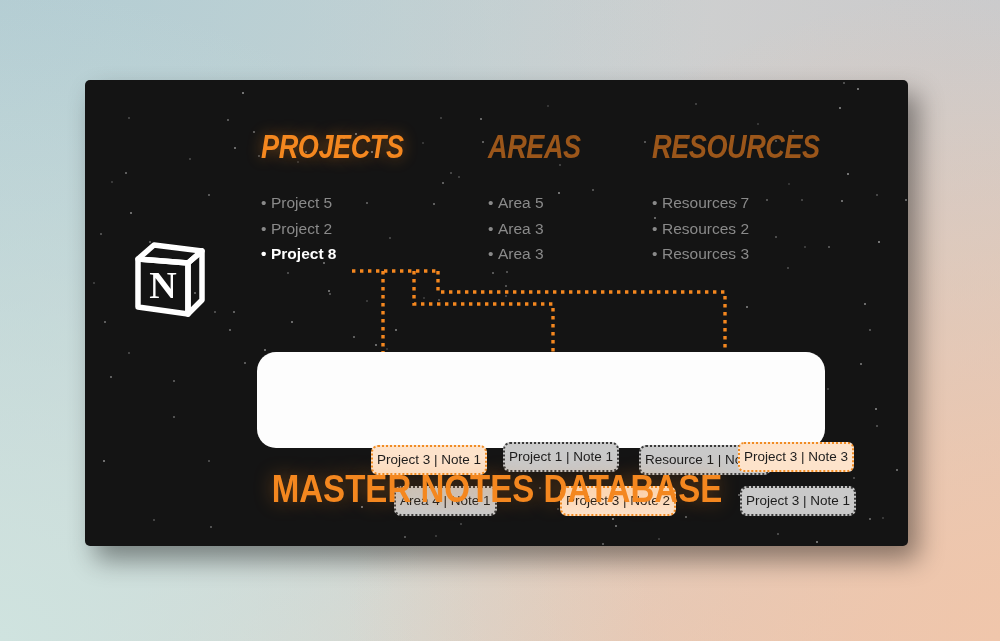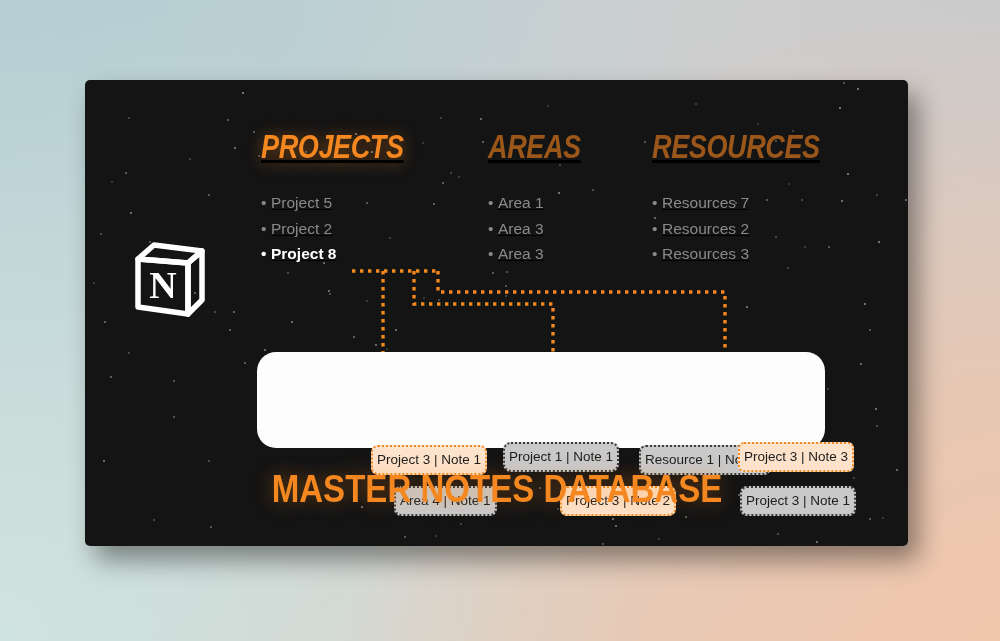--- a/index.html
+++ b/index.html
@@ -28,21 +28,21 @@
   #stars { position:absolute; inset:0; pointer-events:none; }
   #stars i {
     position:absolute; width:2px; height:2px; background:#8e8e8e;
     opacity:.55; border-radius:0;
   }
 
   
   #notion { position:absolute; left:43px; top:157px; width:78px; height:84px; }
 
   
-  .col { position:absolute; top:48px;text-decoration:underline; }
+  .col { position:absolute; top:48px; }
   .col-head {
     font-size:33px; font-weight:bold; font-style:italic;
     letter-spacing:-0.5px; font-stretch:condensed;
     transform: scaleX(0.82); transform-origin: left center;
     white-space:nowrap;
   }
   .col-head.bright { color:#f4871f; text-shadow:0 0 16px rgba(244,135,31,.45); }
   .col-head.dim    { color:#9b561a; }
   .col-list { margin-top:24px; }
   .li {
@@ -254,21 +254,21 @@
       <div class="col-list">
         <div class="li"><span class="dot">•</span><span>Project 5</span></div>
         <div class="li"><span class="dot">•</span><span>Project 2</span></div>
         <div class="li active"><span class="dot">•</span><span>Project 8</span></div>
       </div>
     </div>
 
     <div class="col" style="left:403px;">
       <div class="col-head dim">AREAS</div>
       <div class="col-list">
-        <div class="li"><span class="dot">•</span><span>Area 1</span></div>
+        <div class="li"><span class="dot">•</span><span>Area 5</span></div>
         <div class="li"><span class="dot">•</span><span>Area 3</span></div>
         <div class="li"><span class="dot">•</span><span>Area 3</span></div>
       </div>
     </div>
 
     <div class="col" style="left:567px;">
       <div class="col-head dim">RESOURCES</div>
       <div class="col-list">
         <div class="li"><span class="dot">•</span><span>Resources 7</span></div>
         <div class="li"><span class="dot">•</span><span>Resources 2</span></div>
@@ -284,21 +284,21 @@
         <path d="M298 191 L298 291"></path>
 
         <path d="M329 191 L329 224 L468 224 L468 330"></path>
 
         <path d="M353 191 L353 212 L640 212 L640 290"></path>
       </g>
     </svg>
 
     <div id="notes-panel">
       <div class="note orange" style="left:114px; top:93px;">Project 3 | Note 1</div>
-      <div class="note gray" style="left:246px; top:90px;border-radius:8px;">Project 1 | Note 1</div>
+      <div class="note gray" style="left:246px; top:90px;">Project 1 | Note 1</div>
       <div class="note gray" style="left:382px; top:93px;">Resource  1 | Note 1</div>
       <div class="note orange" style="left:481px; top:90px;border-radius:6px;">Project 3 | Note 3</div>
       <div class="note gray" style="left:137px; top:134px;">Area 4 | Note 1</div>
       <div class="note orange" style="left:303px; top:134px;">Project 3 | Note 2</div>
       <div class="note gray" style="left:483px; top:134px;">Project 3 | Note 1</div>
     </div>
 
     <div id="footer-title">
       <span>MASTER NOTES DATABASE</span>
     </div>

